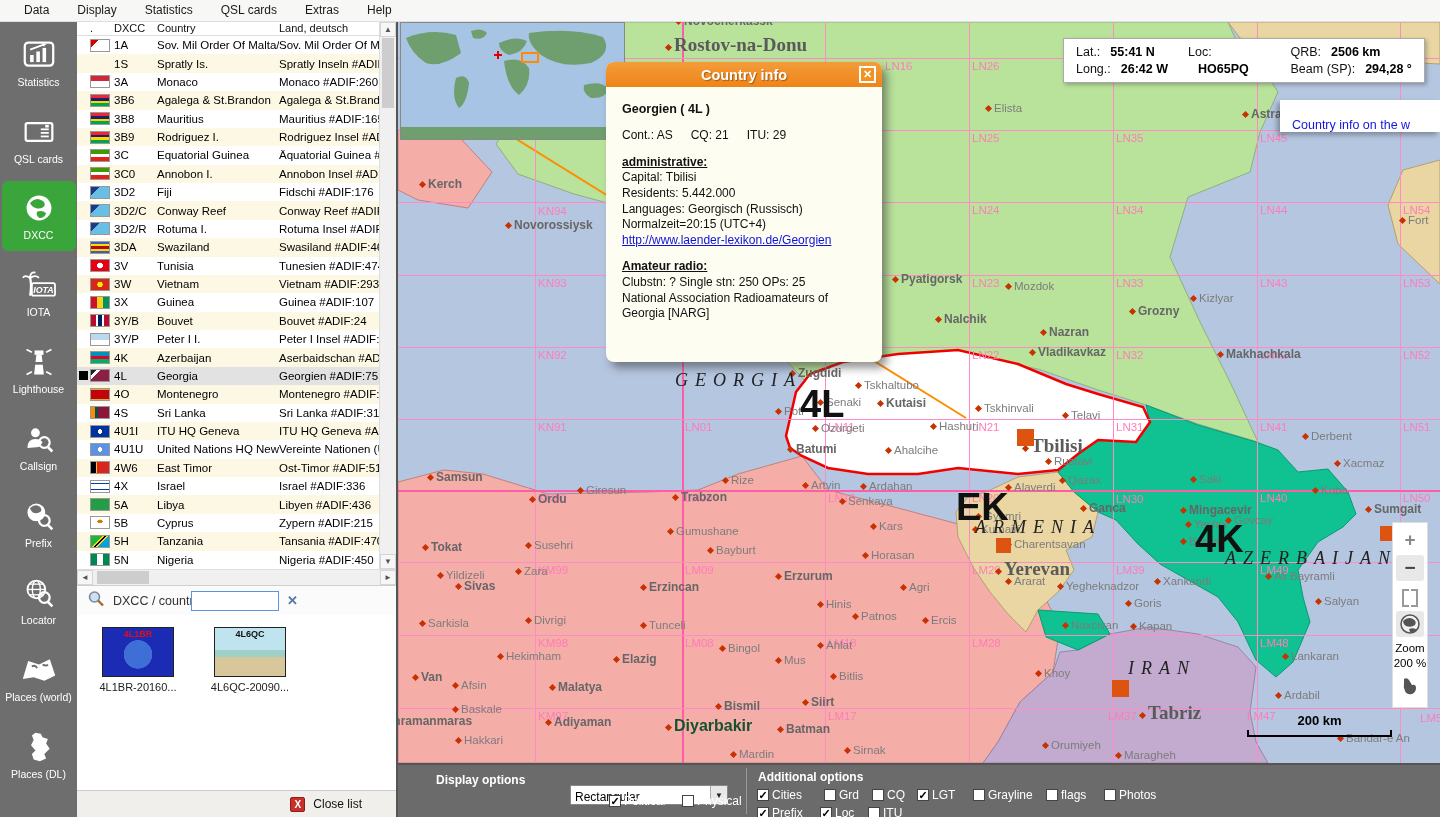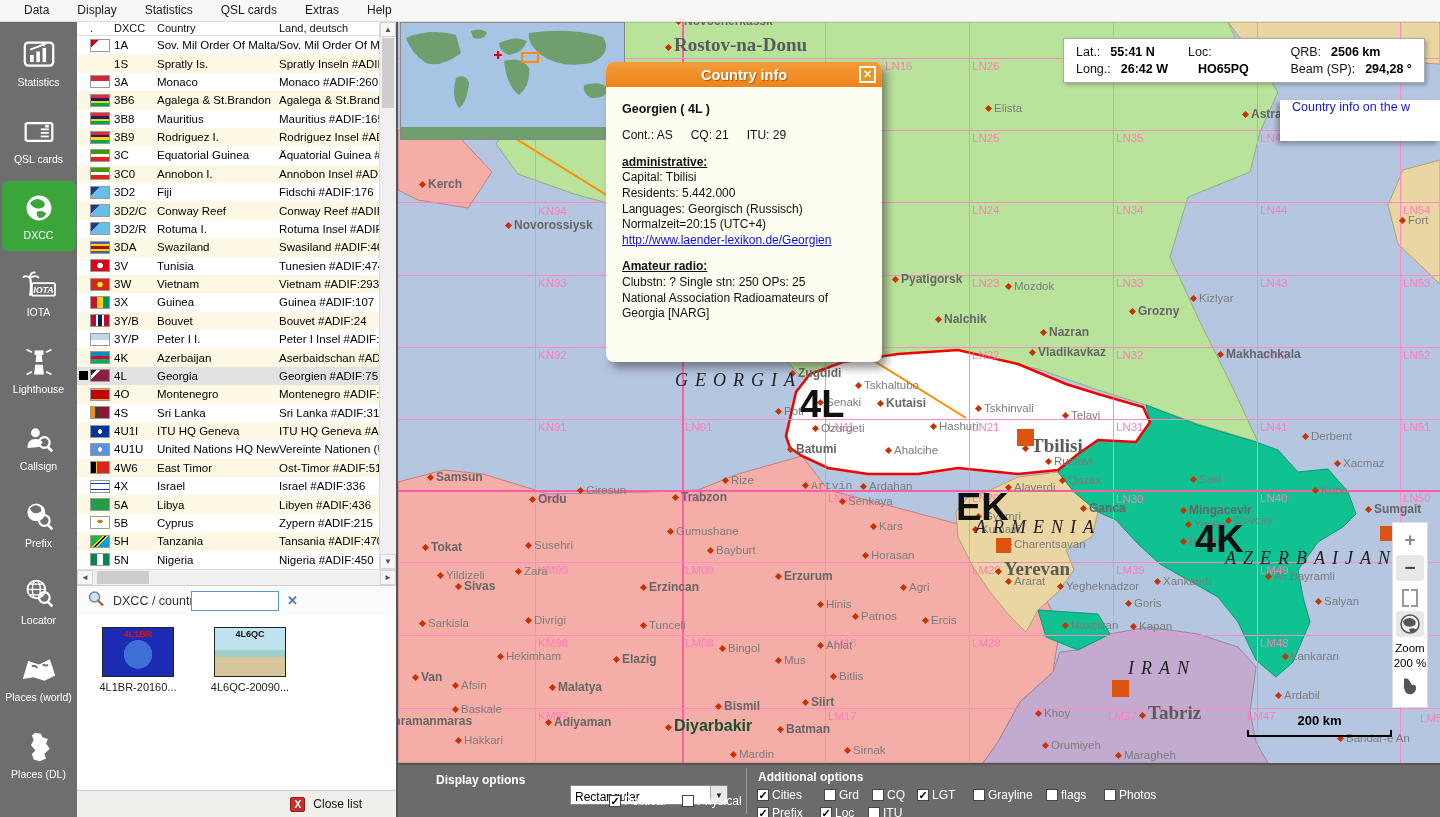--- a/index.html
+++ b/index.html
@@ -81,21 +81,21 @@
 
   
   #infopanel { position:absolute; left:665px; top:16px; width:362px; height:45px; background:#fff; border:1px solid #aaa; box-shadow:2px 2px 4px rgba(0,0,0,0.25); display:flex; flex-direction:column; justify-content:center; padding:0 12px; font-size:12.5px; }
   .inforow { display:flex; height:17px; align-items:center; }
   .inforow .cell { display:flex; }
   .inforow .l { color:#111; }
   .inforow .v { font-weight:bold; color:#000; margin-left:10px; }
   .ic1 { width:118px; } .ic2 { width:108px; } .ic3 { width:128px; }
 
   
-  #tooltip { position:absolute; left:882px; top:78px; width:160px; height:41px; background:#fff; box-shadow:-3px 3px 5px rgba(0,0,0,0.3); display:flex; align-items:flex-start; padding-left:12px; font-size:12.5px; color:#1515e0; white-space:nowrap; overflow:hidden; }
+  #tooltip { position:absolute; left:882px; top:78px; width:160px; height:32px; background:#fff; box-shadow:-3px 3px 5px rgba(0,0,0,0.3); display:flex; align-items:flex-end; padding-left:12px; font-size:12.5px; color:#1515e0; white-space:nowrap; overflow:hidden; }
 
   
   #popup { position:absolute; left:208px; top:40px; width:276px; height:300px; border-radius:8px; background:#fdfdf2; box-shadow:5px 6px 9px rgba(60,60,60,0.55); }
   #popup-header { height:25px; background:linear-gradient(180deg,#f49c3a,#ee8418); border-radius:8px 8px 0 0; display:flex; align-items:center; justify-content:center; position:relative; }
   #popup-title { color:#fff; font-weight:bold; font-size:14.5px; text-shadow:1px 1px 1px rgba(120,60,0,0.6); }
   #popup-close { position:absolute; right:6px; top:4px; width:17px; height:17px; border:2px solid #fff; color:#fff; font-size:11px; font-weight:bold; display:flex; align-items:center; justify-content:center; cursor:pointer; background:#f0931f; }
   #popup-body { padding:14px 16px 0 16px; font-size:12px; color:#111; line-height:1.3; }
   #popup-body .head { font-weight:bold; font-size:12.5px; }
   #popup-body .row-gap { height:11px; }
   #popup-body .sect { font-weight:bold; text-decoration:underline; }
@@ -706,21 +706,21 @@
             <div class="city" style="left: 325px; top: 452px;">Rize</div>
             <div class="city" style="left: 270px; top: 503px;">Gumushane</div>
             <div class="city" style="left: 310px; top: 522px;">Bayburt</div>
             <div class="city b" style="left: 25px; top: 518px;">Tokat</div>
             <div class="city" style="left: 128px; top: 517px;">Susehri</div>
             <div class="city" style="left: 118px; top: 543px;">Zara</div>
             <div class="city" style="left: -2px; top: 547px; padding-left: 42px;">Yildizeli</div>
             <div class="city b" style="left: 58px; top: 557px;">Sivas</div>
             <div class="city b" style="left: 243px; top: 558px;">Erzincan</div>
             <div class="city b" style="left: 378px; top: 547px;">Erzurum</div>
-            <div class="city" style="left: 405px; top: 457px; font-family: Liberation Mono, monospace;">Artvin</div>
+            <div class="city" style="left: 405px; top: 457px;">Artvin</div>
             <div class="city" style="left: 463px; top: 458px;">Ardahan</div>
             <div class="city" style="left: 442px; top: 473px;">Senkaya</div>
             <div class="city" style="left: 473px; top: 498px;">Kars</div>
             <div class="city" style="left: 465px; top: 527px;">Horasan</div>
             <div class="city" style="left: 503px; top: 559px;">Agri</div>
             <div class="city" style="left: 420px; top: 576px;">Hinis</div>
             <div class="city" style="left: 455px; top: 588px;">Patnos</div>
             <div class="city" style="left: 525px; top: 592px;">Ercis</div>
             <div class="city" style="left: 22px; top: 595px;">Sarkisla</div>
             <div class="city" style="left: 128px; top: 592px;">Divrigi</div>
@@ -761,21 +761,21 @@
             <div class="city" style="left: 788px; top: 496px;">Yevlax</div>
             <div class="city" style="left: 828px; top: 492px;">Govcay</div>
             <div class="city" style="left: 783px; top: 513px;">Barda</div>
             <div class="city" style="left: 757px; top: 553px;">Xankandi</div>
             <div class="city" style="left: 915px; top: 462px;">Kuba</div>
             <div class="city" style="left: 937px; top: 435px;">Xacmaz</div>
             <div class="city b" style="left: 968px; top: 480px;">Sumgait</div>
             <div class="city" style="left: 868px; top: 548px;">Ali Bayramli</div>
             <div class="city" style="left: 918px; top: 573px;">Salyan</div>
             <div class="city" style="left: 885px; top: 628px;">Lankaran</div>
-            <div class="city" style="left: 638px; top: 645px; margin-top: 40px;">Khoy</div>
+            <div class="city" style="left: 638px; top: 645px;">Khoy</div>
             <div class="city g" style="left: 742px; top: 680px;">Tabriz</div>
             <div class="city" style="left: 878px; top: 667px;">Ardabil</div>
             <div class="city" style="left: 645px; top: 717px;">Orumiyeh</div>
             <div class="city" style="left: 718px; top: 727px;">Maragheh</div>
             <div class="city" style="left: 940px; top: 710px;">Bandar-e An</div>
             <div class="prefixlbl" style="left: 402px; top: 363px;">4L</div>
             <div class="prefixlbl" style="left: 558px; top: 466px;">EK</div>
             <div class="prefixlbl" style="left: 797px; top: 498px;">4K</div>
             <div class="countrylbl" style="left: 277px; top: 348px;">GEORGIA</div>
             <div class="countrylbl" style="left: 577px; top: 495px;">ARMENIA</div>

